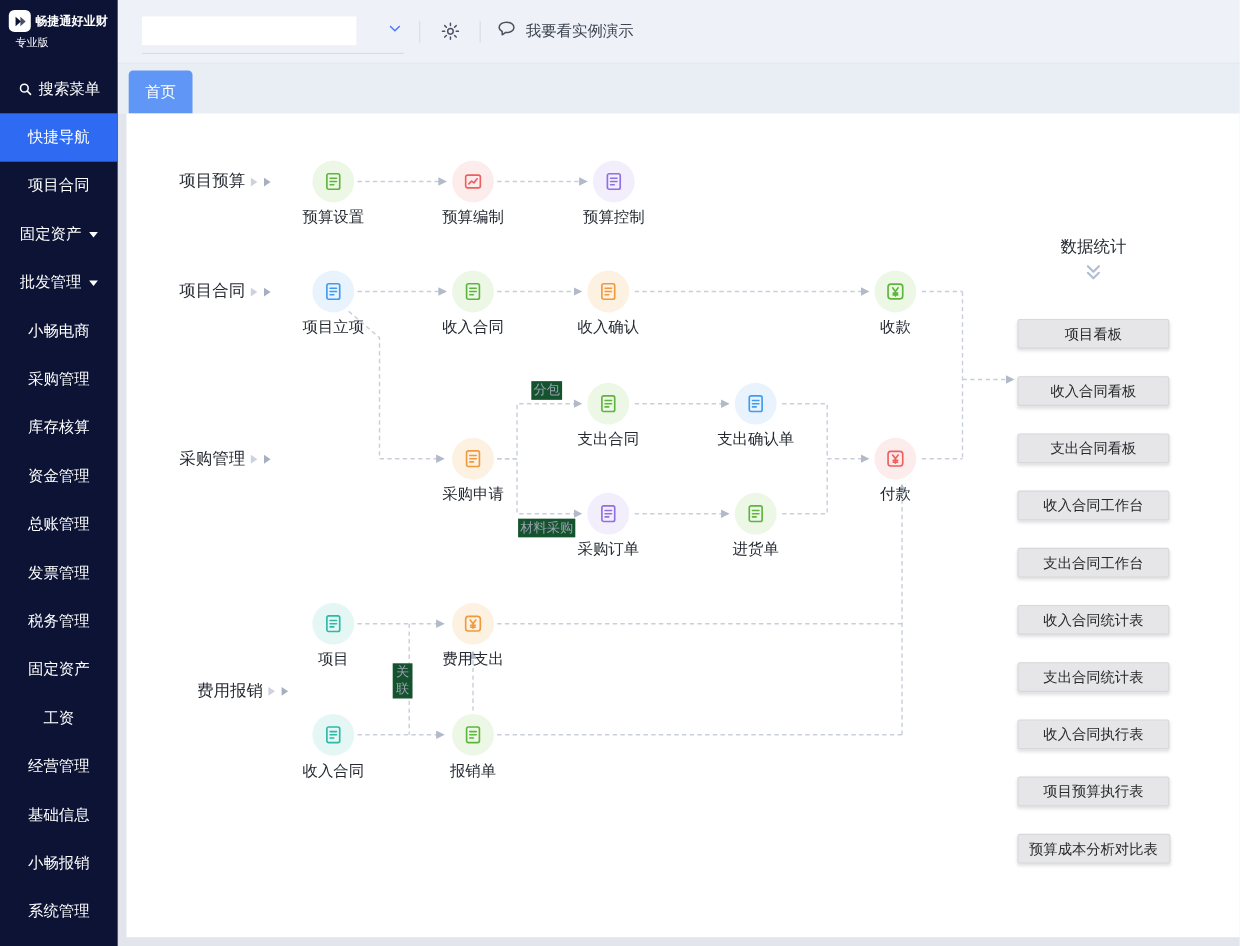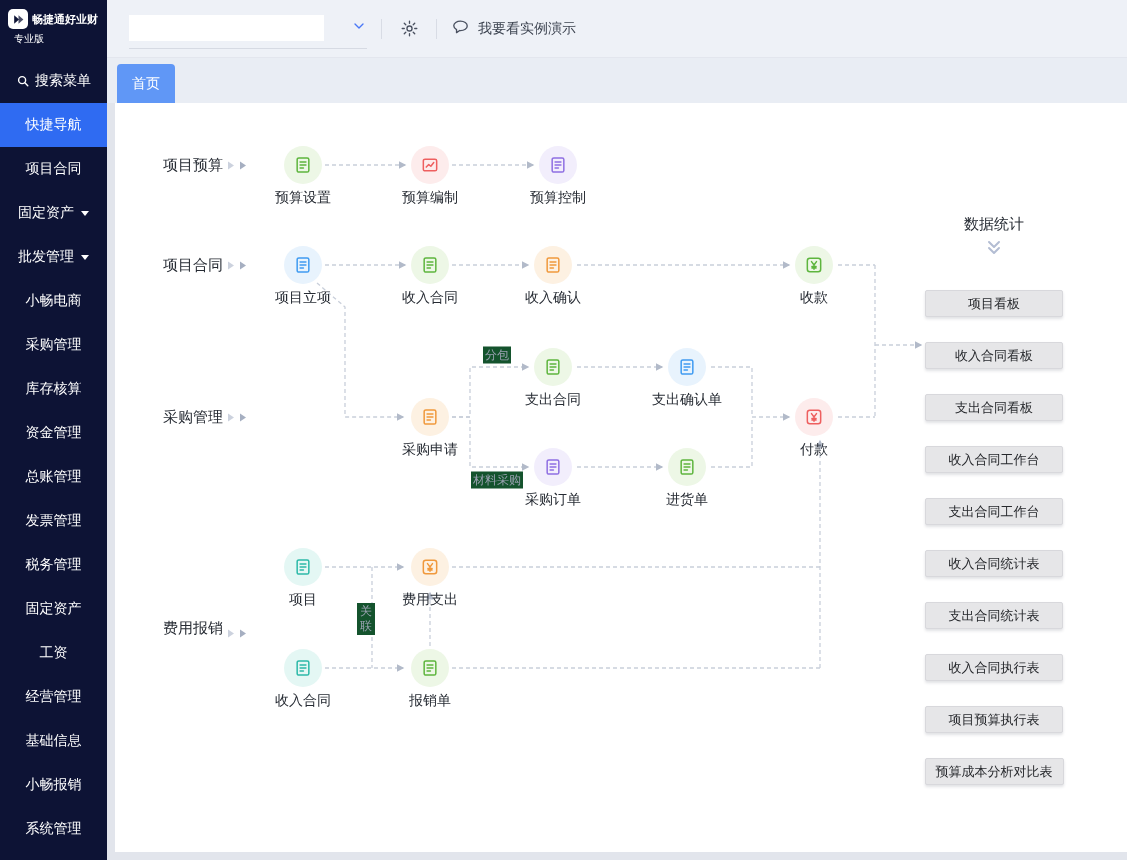--- a/index.html
+++ b/index.html
@@ -220,21 +220,21 @@
         <div class="rowhead" style="left: 48px; top: 162px;">
           <span>项目合同</span>
           <span class="tri tri1"></span>
           <span class="tri tri2"></span>
         </div>
         <div class="rowhead" style="left: 48px; top: 314px;">
           <span>采购管理</span>
           <span class="tri tri1"></span>
           <span class="tri tri2"></span>
         </div>
-        <div class="rowhead" style="left: 48px; top: 525px; align-items: flex-end;">
+        <div class="rowhead" style="left: 64px; top: 525px;">
           <span>费用报销</span>
           <span class="tri tri1"></span>
           <span class="tri tri2"></span>
         </div>
       </div>
     <div>
         <div class="node" style="left: 188px; top: 62px;">
           <div class="node-circle" style="background: rgb(237, 247, 230);">
             <svg width="20" height="20" viewBox="0 0 24 24" fill="none" stroke="#5eb53e" stroke-width="1.8" stroke-linecap="round">
               <rect x="5" y="3.5" width="14" height="17" rx="2"></rect>

